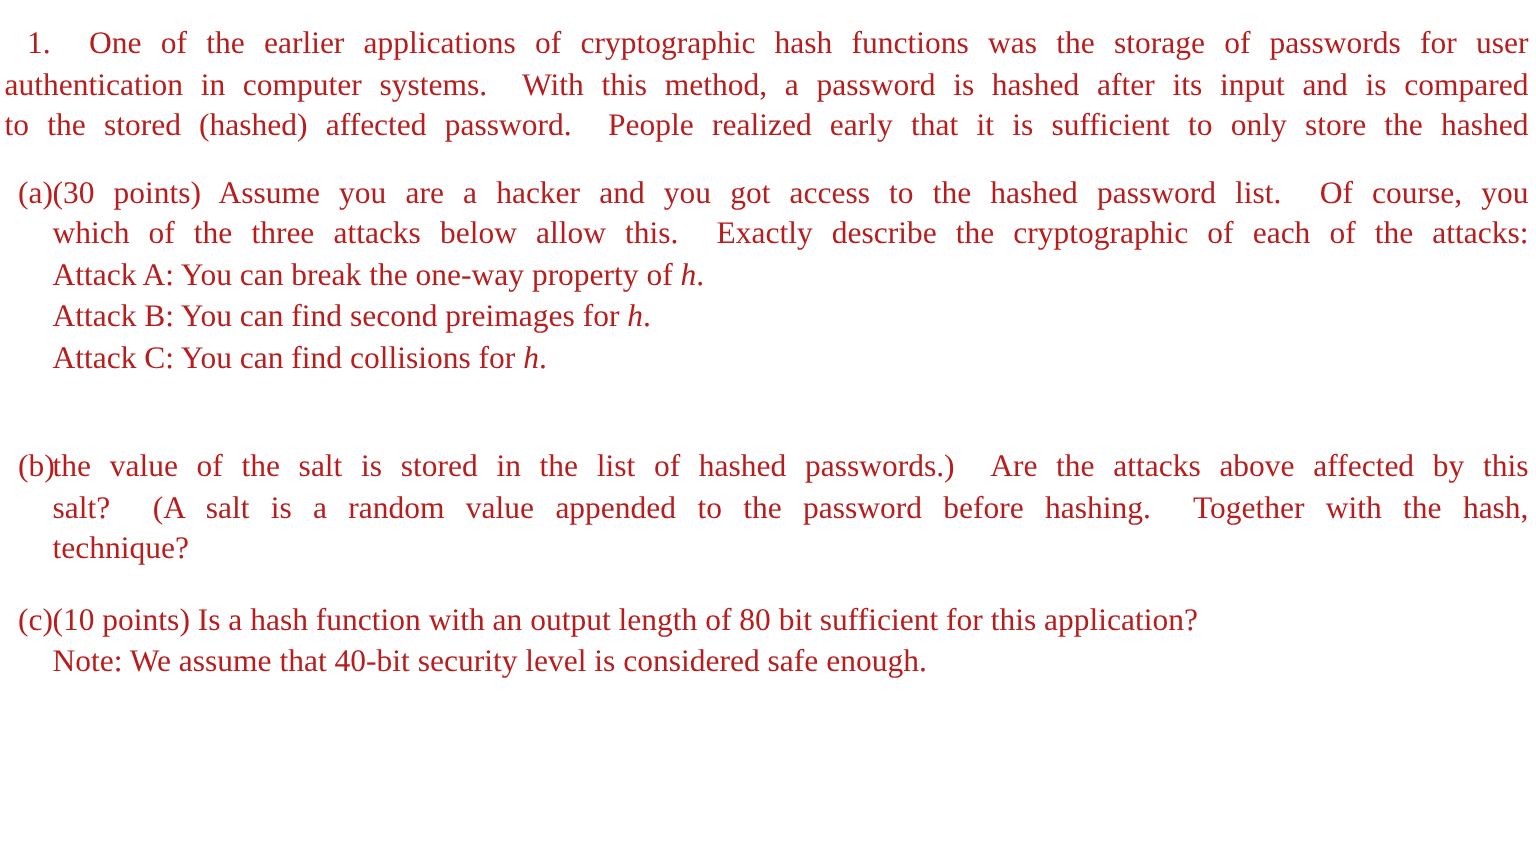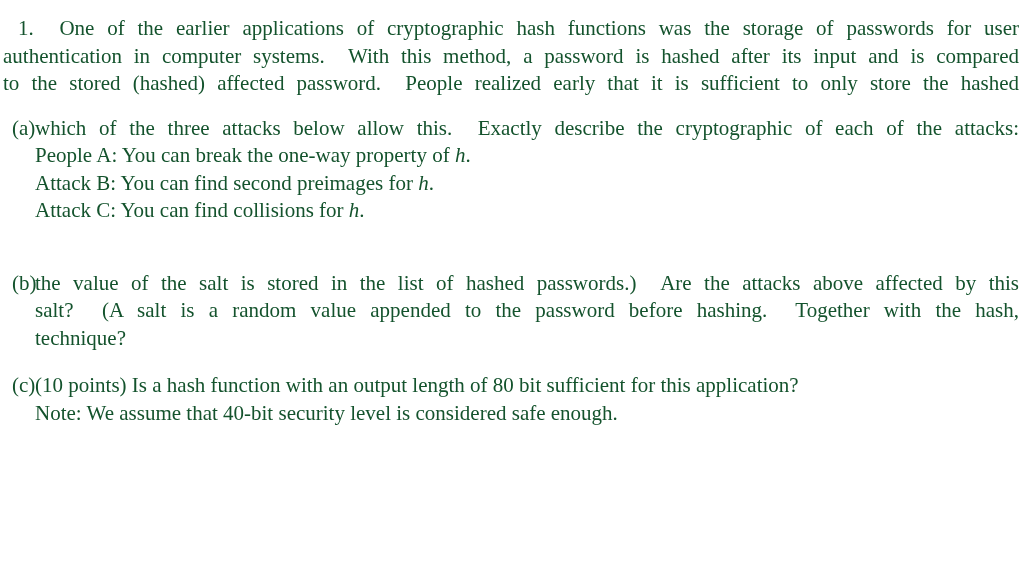--- a/index.html
+++ b/index.html
@@ -36,32 +36,33 @@
     line-height: 27.5px;
   }
   .sec-a { margin-top: 17px; }
   .sec-b { margin-top: 45px; }
   .sec-c { margin-top: 20px; }
   .mathvar { font-style: italic; }
 </style>
 </head>
 <body style="background: rgb(255, 255, 255);">
 
-<div class="doc" style="color: #14532d;">
+<div class="doc" style="color: #b91c1c;">
 
   <div class="para">
     <div class="line just indent">1.  One of the earlier applications of cryptographic hash functions was the storage of passwords for user</div>
     <div class="line just">authentication in computer systems.  With this method, a password is hashed after its input and is compared</div>
     <div class="line just">to the stored (hashed) affected password.  People realized early that it is sufficient to only store the hashed</div>
   </div>
 
   <div class="section sec-a">
     <span class="sec-label">(a)</span>
+    <div class="line just">(30 points) Assume you are a hacker and you got access to the hashed password list.  Of course, you</div>
     <div class="line just">which of the three attacks below allow this.  Exactly describe the cryptographic of each of the attacks:</div>
-    <div class="line"><span>People A: You can break the one-way property of </span><i class="mathvar">h</i><span>.</span></div>
+    <div class="line"><span>Attack A: You can break the one-way property of </span><i class="mathvar">h</i><span>.</span></div>
     <div class="line"><span>Attack B: You can find second preimages for </span><i class="mathvar">h</i><span>.</span></div>
     <div class="line"><span>Attack C: You can find collisions for </span><i class="mathvar">h</i><span>.</span></div>
   </div>
 
   <div class="section sec-b">
     <span class="sec-label">(b)</span>
     <div class="line just">the value of the salt is stored in the list of hashed passwords.)  Are the attacks above affected by this</div>
     <div class="line just">salt?  (A salt is a random value appended to the password before hashing.  Together with the hash,</div>
     <div class="line">technique?</div>
   </div>

